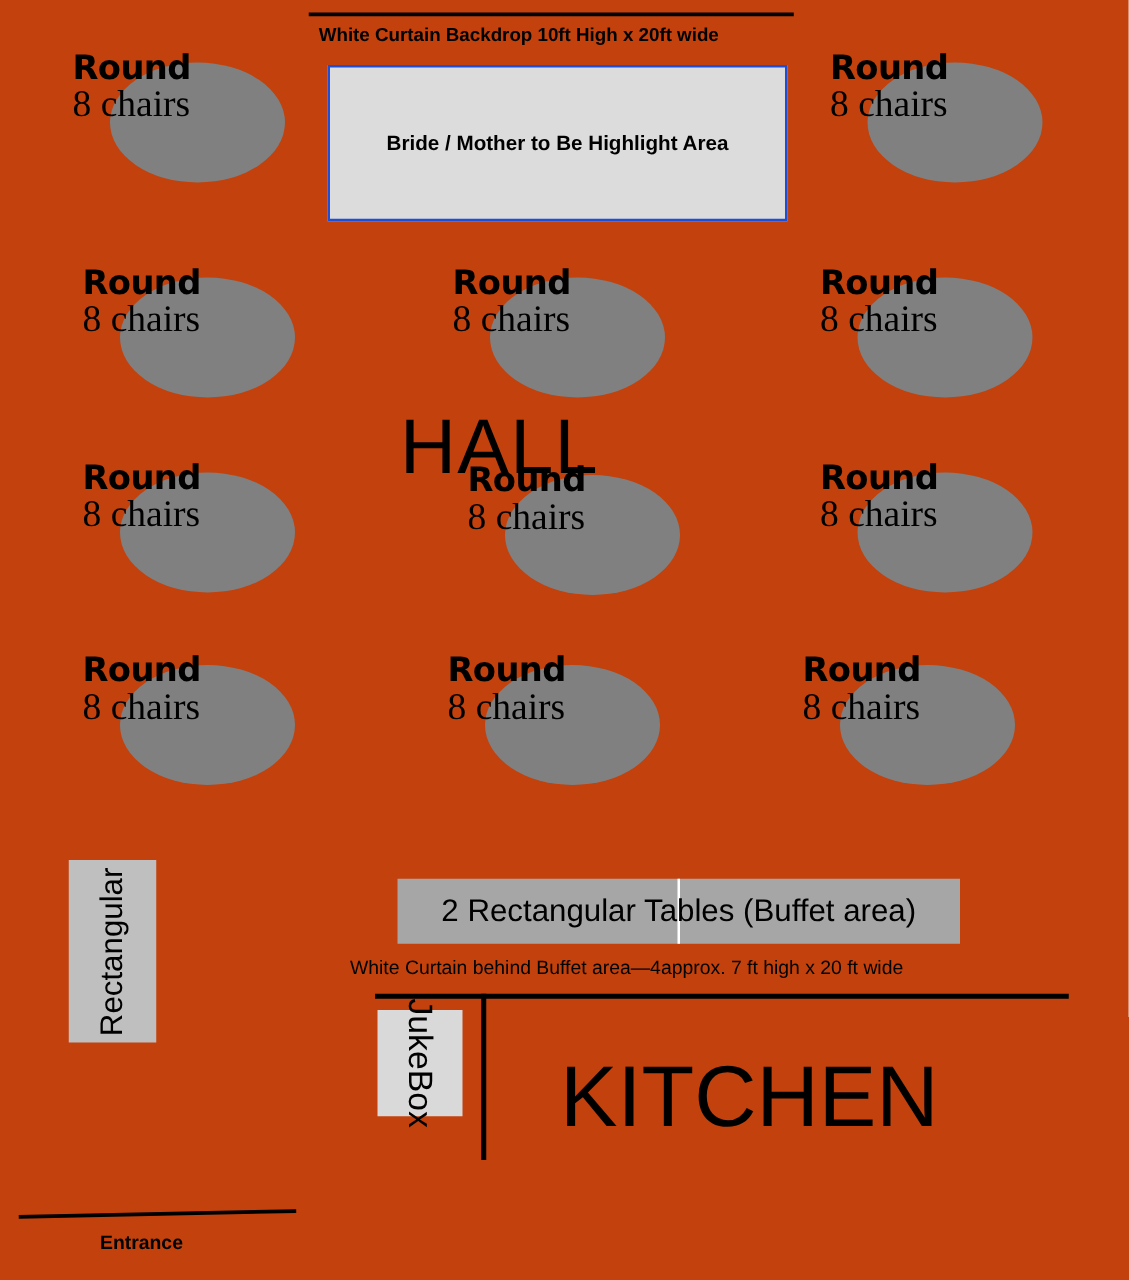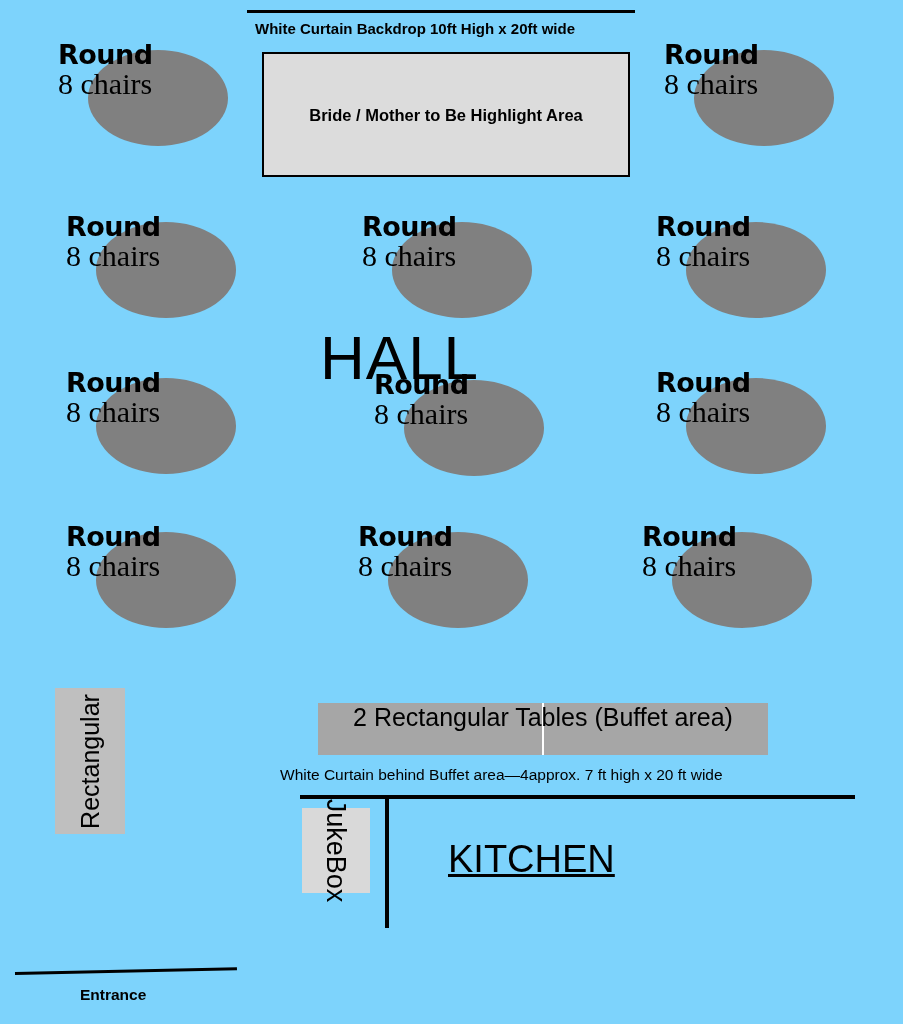--- a/index.html
+++ b/index.html
@@ -9,21 +9,21 @@
   }
   body {
     font-family: "Liberation Sans", sans-serif;
     color: #000000;
   }
   #floorplan {
     position: relative;
     width: 903px;
     height: 1024px;
     overflow: hidden;
-    background: #7dd3fc;
+    background: #c2410c;
   }
   
   .round-table {
     position: absolute;
     width: 140px;
     height: 96px;
     border-radius: 50%;
     background: #808080;
   }
   .round-label {
@@ -56,21 +56,21 @@
   .caption {
     position: absolute;
     font-size: 15px;
     font-weight: bold;
     color: #000;
     white-space: nowrap;
   }
   .highlight-box {
     position: absolute;
     background: #dcdcdc;
-    border: 2px solid #000000;
+    border: 2px solid #1d4ed8;
     box-sizing: border-box;
     display: flex;
     flex-direction: column;
     align-items: center;
     justify-content: center;
   }
   .highlight-box span {
     display: block;
     font-size: 16.5px;
     font-weight: bold;
@@ -100,20 +100,21 @@
     transform: rotate(-90deg);
     white-space: nowrap;
     font-size: 25px;
     color: #000;
   }
   
   .buffet {
     position: absolute;
     background: #a6a6a6;
     display: flex;
+    align-items: center;
     justify-content: center;
   }
   .buffet .divider {
     position: absolute;
     top: 0;
     bottom: 0;
     width: 2px;
     background: #ffffff;
   }
   .buffet span.buffet-text {
@@ -136,25 +137,24 @@
     background: #000;
     height: 4px;
   }
   .kitchen-wall-v {
     position: absolute;
     background: #000;
     width: 4px;
   }
   .kitchen-label {
     position: absolute;
-    font-size: 38px;
+    font-size: 69px;
     letter-spacing: 0px;
     color: #000;
     white-space: nowrap;
-    text-decoration: underline;
   }
   .jukebox {
     position: absolute;
     background: #d9d9d9;
     display: flex;
     align-items: center;
     justify-content: center;
   }
   .jukebox span {
     transform: rotate(90deg);

